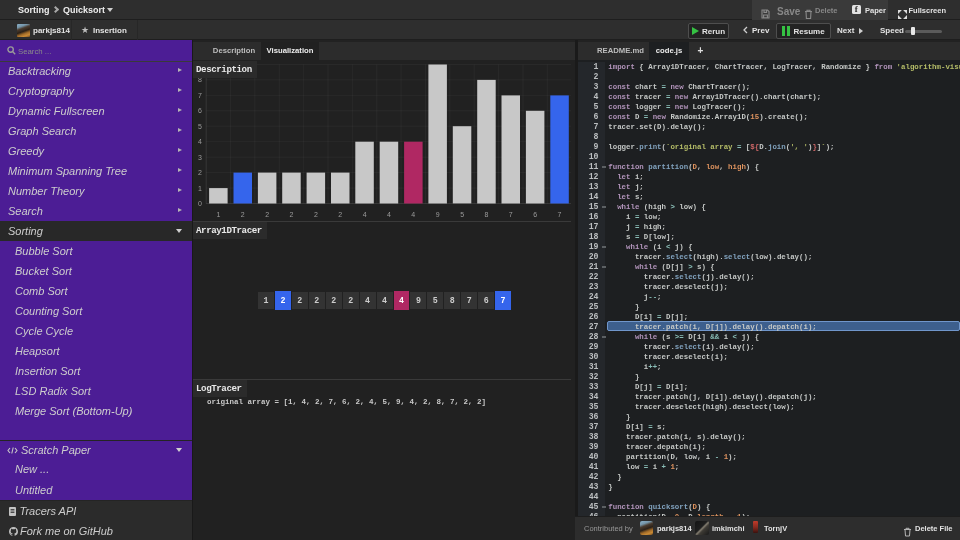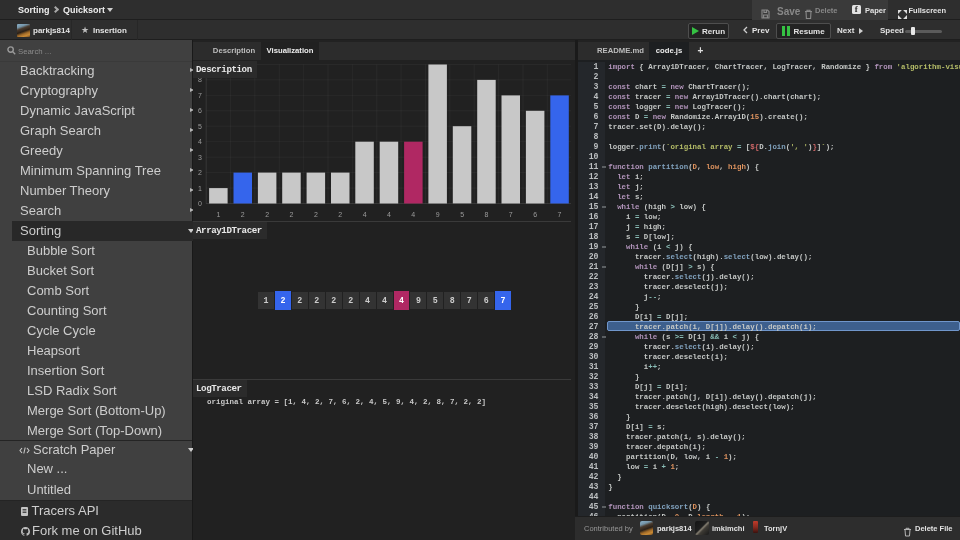--- a/index.html
+++ b/index.html
@@ -14,22 +14,22 @@
 #tabband { left:193px; top:40px; width:767px; height:20px; background:#2c2c2c; border-top:2px solid #222222; }
 
 .crumb { font-size:9px; font-weight:bold; color:#ededed; }
 .tbtxt { font-size:8px; font-weight:bold; color:#e3e3e3; }
 .dim { color:#888888; }
 .chev-r { display:inline-block; width:0; height:0; border-left:4px solid #b5b5b5; border-top:2.8px solid transparent; border-bottom:2.8px solid transparent; }
 .chev-d { display:inline-block; width:0; height:0; border-top:4px solid #cfcfcf; border-left:3px solid transparent; border-right:3px solid transparent; }
 .btn { border:1px solid #4e4e4e; border-radius:2px; background:#232323; display:flex; align-items:center; justify-content:center; }
 
 
-#sidebar { left:0; top:40px; width:193px; height:500px; background:#404040; border-right:1px solid #191919; }
-.srow { position:absolute; left:12px; width:192px; height:20px; font-size:13px; color:#cdcdcd; line-height:20px; }
+#sidebar { left:0; top:40px; width:193px; height:500px; background:#4c1d95; border-right:1px solid #191919; }
+.srow { position:absolute; left:0; width:192px; height:20px; font-size:11px; color:#cdcdcd; line-height:20px;font-style:italic; }
 .srow .lbl1 { position:absolute; left:8px; top:0; }
 .srow .lbl2 { position:absolute; left:15px; top:0; }
 .srow .arr { position:absolute; right:10px; top:7px; }
 .sdiv { position:absolute; left:0; width:192px; height:1px; background:#242424; }
 
 
 #viz { left:193px; top:60px; width:381.5px; height:480px; background:#212121; }
 .tab { position:absolute; top:42px; height:18px; font-size:7.7px; line-height:18px; text-align:center; color:#bdbdbd; font-weight:bold; }
 .tab.active { color:#ededed; }
 .tlabel { position:absolute; font-family:"Liberation Mono",monospace; font-weight:bold; font-size:9.2px; letter-spacing:-0.45px; color:#e8e8e8; background:#2b2b2b; padding:2.5px 5px 3.5px 3px; }
@@ -124,21 +124,21 @@
   </div>
   <div class="srow" style="top:21px;">
       <span class="lbl1">Backtracking</span>
       <span class="arr chev-r"></span>
     </div>
   <div class="srow" style="top:41px;">
       <span class="lbl1">Cryptography</span>
       <span class="arr chev-r"></span>
     </div>
   <div class="srow" style="top:61px;">
-      <span class="lbl1">Dynamic JavaScript</span>
+      <span class="lbl1">Dynamic Fullscreen</span>
       <span class="arr chev-r"></span>
     </div>
   <div class="srow" style="top:81px;">
       <span class="lbl1">Graph Search</span>
       <span class="arr chev-r"></span>
     </div>
   <div class="srow" style="top:101px;">
       <span class="lbl1">Greedy</span>
       <span class="arr chev-r"></span>
     </div>
@@ -177,23 +177,20 @@
       <span class="lbl2">Heapsort</span>
     </div>
   <div class="srow" style="top:321px;">
       <span class="lbl2">Insertion Sort</span>
     </div>
   <div class="srow" style="top:341px;">
       <span class="lbl2">LSD Radix Sort</span>
     </div>
   <div class="srow" style="top:361px;">
       <span class="lbl2">Merge Sort (Bottom-Up)</span>
-    </div>
-  <div class="srow" style="top:381px;">
-      <span class="lbl2">Merge Sort (Top-Down)</span>
     </div>
   <div class="sdiv" style="top:400px;"></div>
   <div class="srow" style="top:400px;">
       <svg style="position:absolute;left:7px;top:6.5px;" width="11" height="7" viewBox="0 0 11 7">
         <path d="M3 1 L1 3.5 L3 6 M8 1 L10 3.5 L8 6 M6.2 0.5 L4.8 6.5" fill="none" stroke="#c8c8c8" stroke-width="1.1"></path>
       </svg>
       <span style="position:absolute;left:21px;">Scratch Paper</span>
       <span class="arr chev-d" style="top:8px;"></span>
     </div>
   <div class="srow" style="top:419px;">

